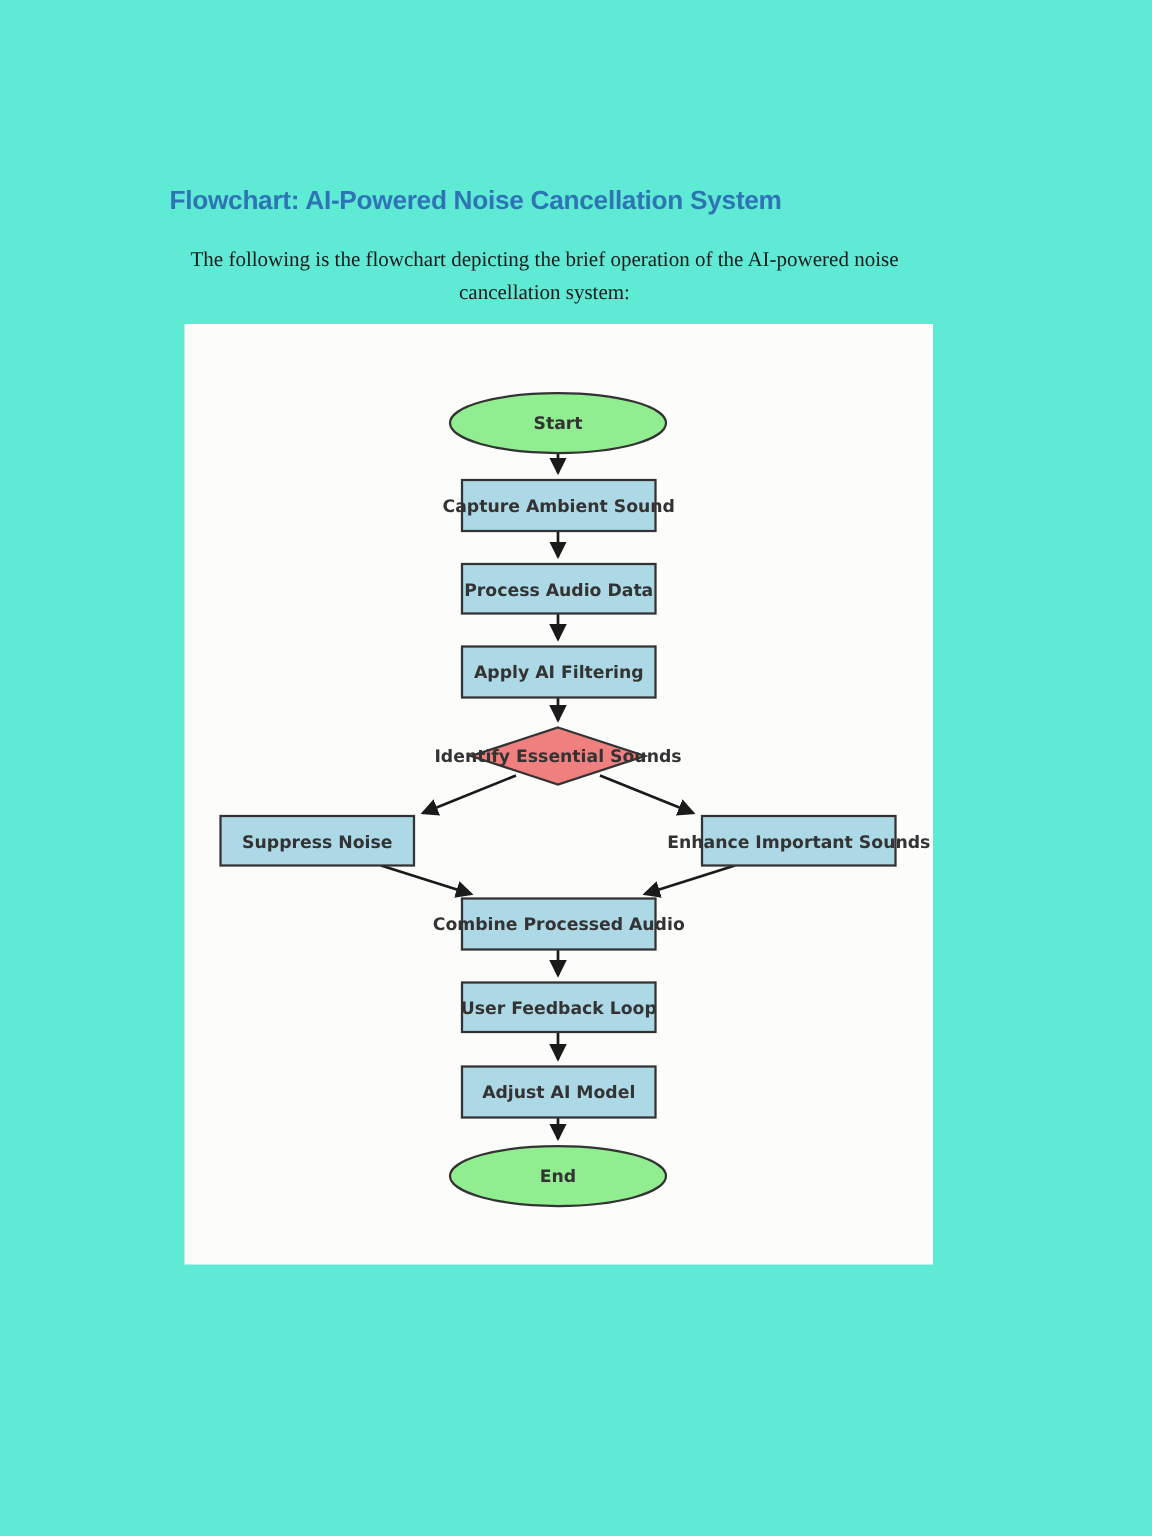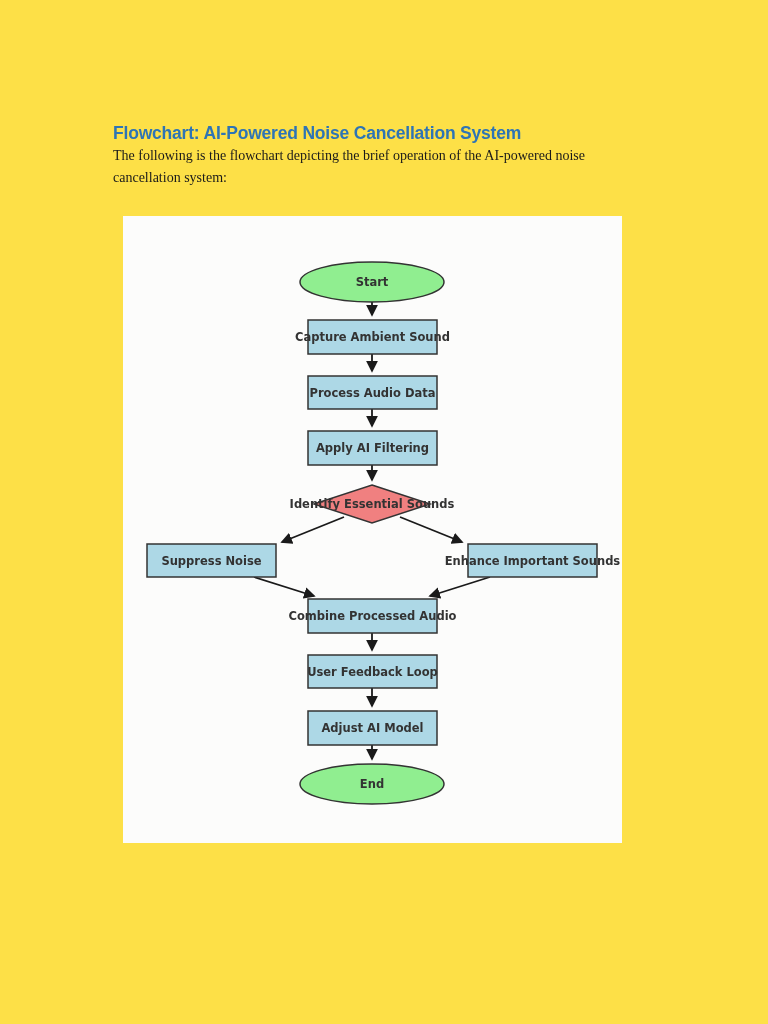--- a/index.html
+++ b/index.html
@@ -1,40 +1,41 @@
 <!DOCTYPE html>
 <html><head>
 <meta charset="utf-8">
 <style>
   * { margin:0; padding:0; box-sizing:border-box; }
   html,body { background:#ffffff; }
   .page {
     position:relative;
     width:768px; height:1024px;
-    background:#fde047;
+    background:#5eead4;
     overflow:hidden;
     font-family:"Liberation Serif", serif;
   }
   .heading {
     position:absolute;
     left:113px; top:123px;
     font-family:"Liberation Sans", sans-serif;
     font-size:17.5px;
     font-weight:700;
     color:#2E74B5;
     letter-spacing:-0.2px;
   }
   .body-text {
     position:absolute;
-    left:113px; top:145px;
+    left:113px; top:163px;
     width:500px;
     font-family:"Liberation Serif", serif;
     font-size:14px;
     line-height:22px;
     color:#1a1a1a;
+    text-align:center;
   }
   .figure {
     position:absolute;
     left:123px; top:216px;
     width:499px; height:627px;
     background:#FCFCFB;
   }
   svg text {
     font-family:"DejaVu Sans", sans-serif;
     font-size:11.5px;

